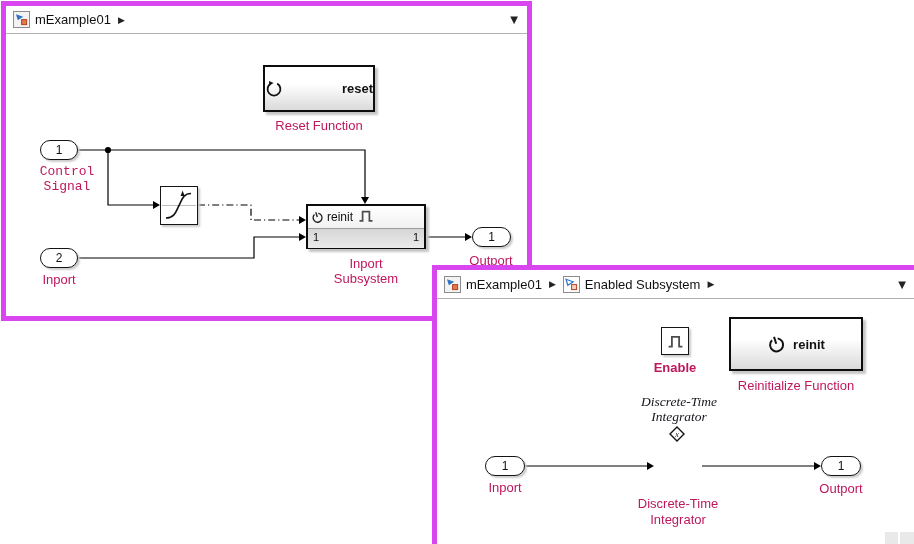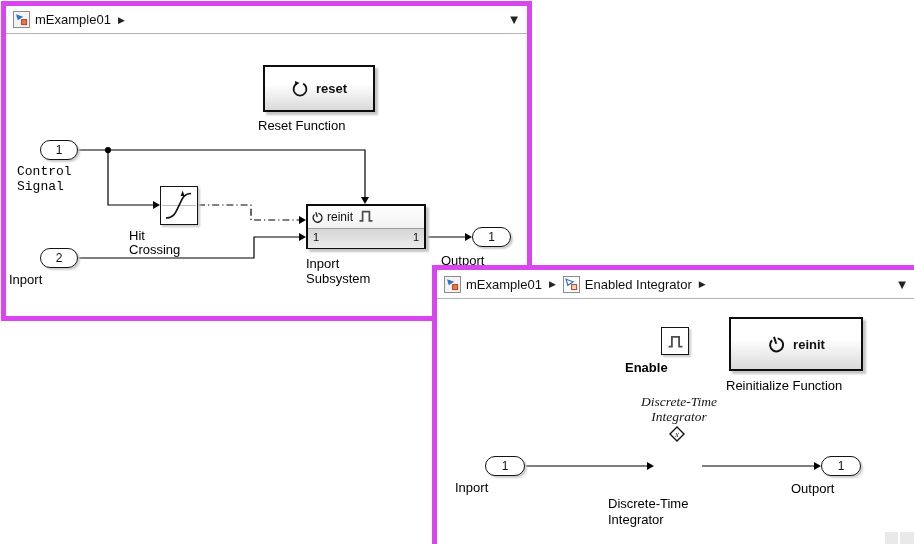--- a/index.html
+++ b/index.html
@@ -27,21 +27,21 @@
   .subsys .row-top{position:relative;height:22px;background:linear-gradient(180deg,#ffffff,#f1f1f1);}
   .subsys .row-bottom{position:relative;height:19px;background:linear-gradient(180deg,#d6d6d6,#ebebeb);
                       border-top:1px solid #9b9b9b;font-size:11px;color:#111;}
   .subsys .pnum-l{position:absolute;left:5px;top:2px;}
   .subsys .pnum-r{position:absolute;right:5px;top:2px;}
   .subsys .reinit-tag{position:absolute;left:3px;top:4px;display:flex;align-items:center;gap:3px;font-size:12px;color:#111;}
   .subsys .pulse-top{position:absolute;left:50%;transform:translateX(-50%);top:2px;}
   .port-oval{position:absolute;height:20px;border:1px solid #141414;border-radius:10px;background:#fff;
              box-shadow:2px 2px 2px #cccccc;display:flex;align-items:center;justify-content:center;
              font-size:12px;color:#111;box-sizing:border-box;}
-  .blk-label{position:absolute;text-align:left;font-size:13px;line-height:15px;color:#000000;}
+  .blk-label{position:absolute;text-align:center;font-size:13px;line-height:15px;color:#be185d;}
   .blk-label.sm{line-height:14px;}
   .note{position:absolute;text-align:center;font-family:"Liberation Serif",serif;font-style:italic;
         font-size:13.5px;line-height:15px;color:#15151d;}
   .dti-frac{display:flex;flex-direction:column;align-items:center;font-size:12.5px;color:#111;}
   .dti-frac .bar{width:29px;height:1px;background:#8f8f8f;margin:2px 0;}
   .corner-btn{position:absolute;background:#e9e9e9;}
   .diamond-badge{position:absolute;}
 </style>
 </head>
 <body>
@@ -76,21 +76,21 @@
       <g fill="#000" stroke="none">
         <circle cx="102" cy="144" r="3.1"></circle>
         <polygon points="355,191 363,191 359,198"></polygon>
         <polygon points="147,195 147,203 154,199"></polygon>
         <polygon points="293,210 293,218 300,214"></polygon>
         <polygon points="293,227 293,235 300,231"></polygon>
         <polygon points="459,227 459,235 466,231"></polygon>
       </g>
     </svg>
 
-    <div class="func-block" style="left:257px;top:59px;width:112px;height:47px;">
+    <div class="func-block" style="left:257px;top:59px;width:112px;height:47px;justify-content:space-between;">
       <span style="display:flex;">
         <svg width="18" height="18" viewBox="0 0 18 18">
           <path d="M5.8,3.6 A6.4,6.4 0 1 0 12.2,3.6" fill="none" stroke="#111" stroke-width="1.8"></path>
           <polygon points="4.0,0.9 8.6,2.9 4.2,5.5" fill="#111"></polygon>
         </svg>
       </span>
       <span class="func-text">reset</span>
     </div>
     <div class="blk-label" style="left:252px;width:122px;top:112px;">Reset Function</div>
 
@@ -98,24 +98,20 @@
       <span>1</span>
     </div>
     <div class="blk-label" style="left:11px;width:100px;top:158px;font-family:Liberation Mono, monospace;">Control Signal</div>
 
     <div class="thin-block" style="left:154px;top:180px;width:38px;height:39px;">
       <svg width="36" height="37" viewBox="0 0 36 37">
         <line x1="1" y1="18.5" x2="35" y2="18.5" stroke="#bcbcbc" stroke-width="1"></line>
         <path d="M5,31 C14,31 15,24 18,18.5 C21,13 22,6.5 30,6.5" fill="none" stroke="#111" stroke-width="1.6"></path>
         <polygon points="19.6,9 23.6,9 21.6,3.4" fill="#111"></polygon>
       </svg>
-    </div>
-    <div class="blk-label sm" style="left:123px;width:100px;top:223px;">
-      <div>Hit</div>
-      <div>Crossing</div>
     </div>
 
     <div class="port-oval" style="left:34px;top:242px;width:38px;">
       <span>2</span>
     </div>
     <div class="blk-label" style="left:3px;width:100px;top:266px;">Inport</div>
 
     <div class="subsys" style="left:300px;top:198px;width:120px;height:45px;">
       <div class="row-top">
         <span class="reinit-tag">
@@ -164,21 +160,21 @@
       </span>
       <span class="chev">▶</span>
       <span class="crumb">
         <span class="cicon">
           <svg width="17" height="17" viewBox="0 0 17 17">
             <rect x="0.5" y="0.5" width="16" height="16" fill="#ffffff" stroke="#8c8c8c"></rect>
             <polygon points="3,3.2 10.2,5.8 4.8,9.2" fill="none" stroke="#2e75c9" stroke-width="1.2"></polygon>
             <rect x="8.6" y="8.6" width="5" height="5" fill="#f7d2c2" stroke="#b8401f"></rect>
           </svg>
         </span>
-        <span class="crumb-label">Enabled Integrator</span>
+        <span class="crumb-label">Enabled Subsystem</span>
       </span>
       <span class="chev">▶</span>
       <span class="dropdown" style="top:9px;">▼</span>
     </div>
 
     <svg class="canvas-svg" width="478" height="275" viewBox="0 0 478 275">
       <g stroke="#000" stroke-width="1.2" fill="none">
         <path class="wire" d="M88,196 H210"></path>
         <path class="wire" d="M265,196 H377"></path>
       </g>

